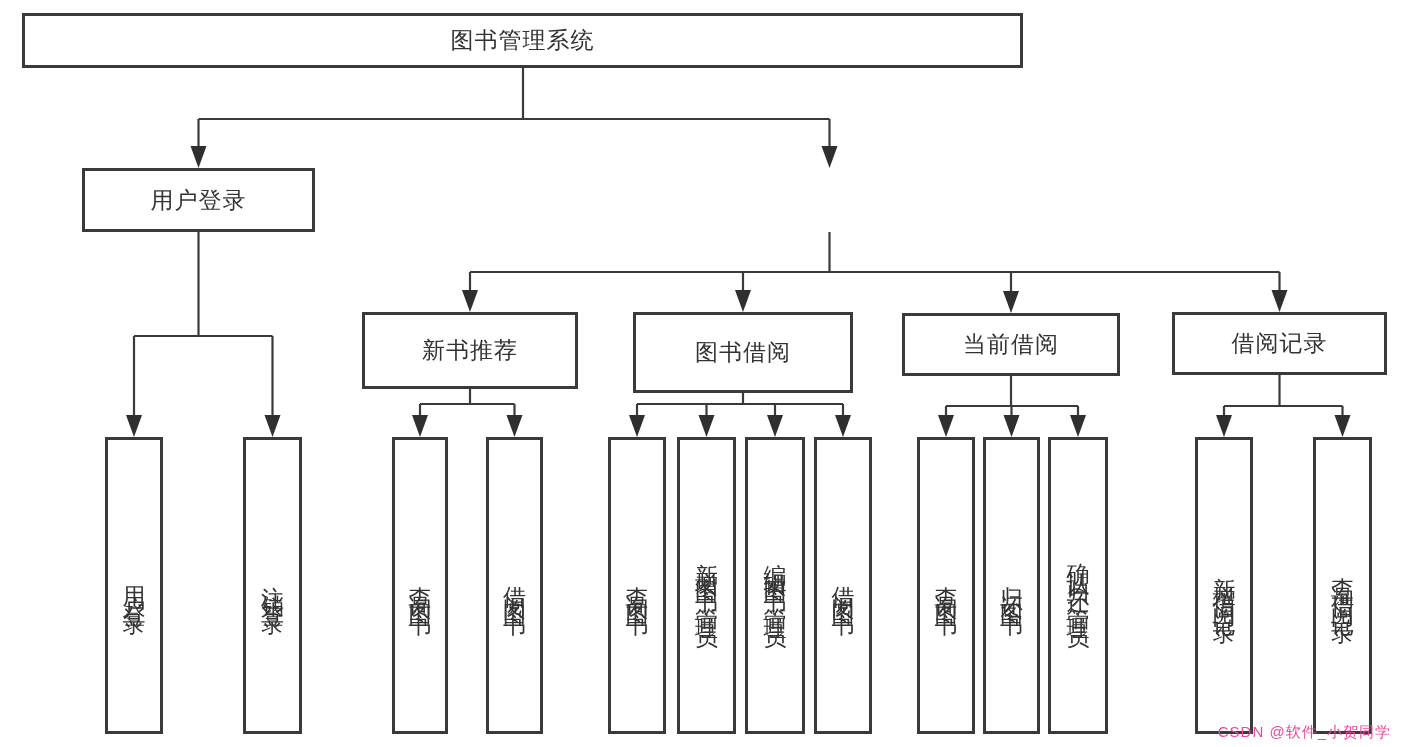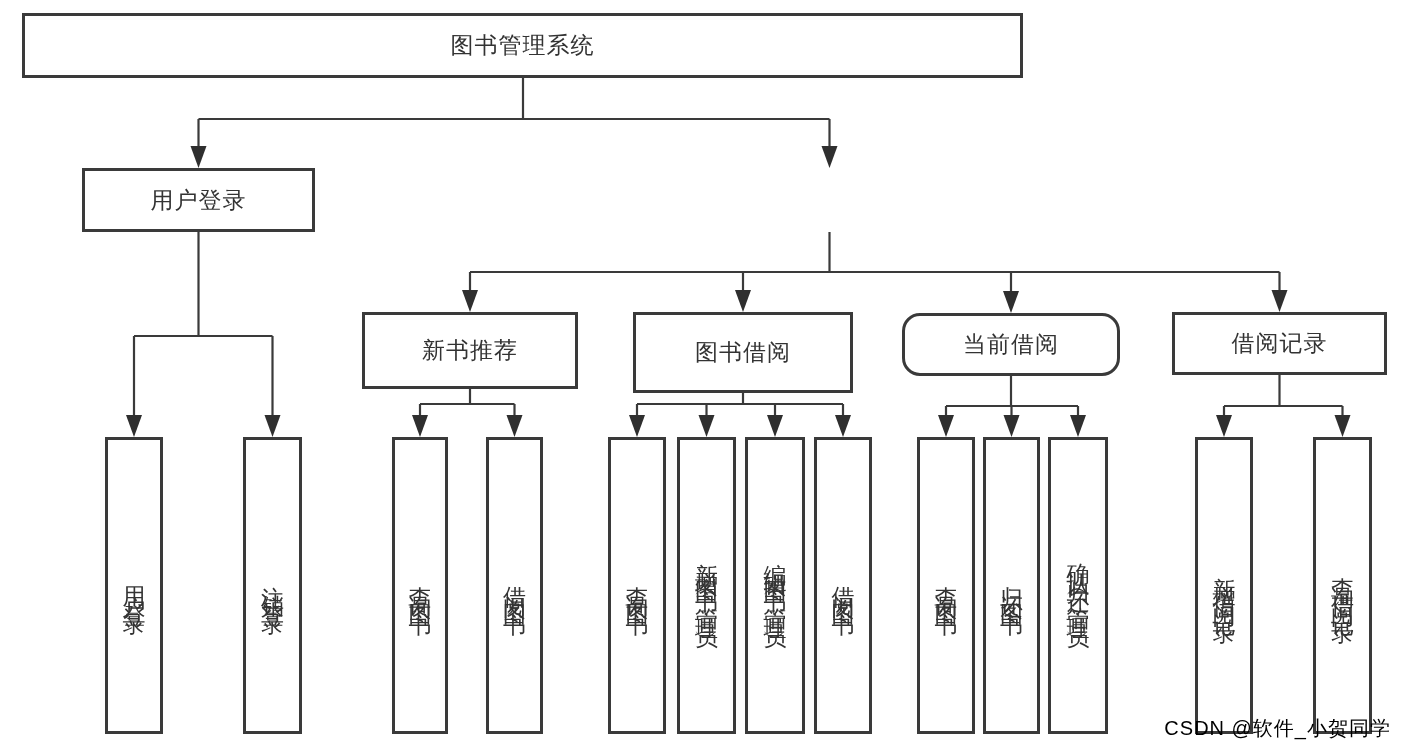--- a/index.html
+++ b/index.html
@@ -43,23 +43,23 @@
     text-orientation: mixed;
     font-size: 23px;
     letter-spacing: 9px;
     line-height: 1;
     white-space: nowrap;
   }
   .watermark {
     position: absolute;
     right: 14px;
     bottom: 5px;
-    font-size: 20px;
+    font-size: 15px;
     letter-spacing: 1px;
-    color: #000000;
+    color: #ec4899;
     white-space: nowrap;
   }
 </style>
 </head>
 <body>
 
 <div class="canvas">
 
   <svg class="connector-layer" width="1405" height="747" viewBox="0 0 1405 747" xmlns="http://www.w3.org/2000/svg">
 
@@ -102,35 +102,35 @@
 
       <polygon points="938,415 954,415 946,437"></polygon>
       <polygon points="1003.5,415 1019.5,415 1011.5,437"></polygon>
       <polygon points="1070,415 1086,415 1078,437"></polygon>
 
       <polygon points="1216,415 1232,415 1224,437"></polygon>
       <polygon points="1334.5,415 1350.5,415 1342.5,437"></polygon>
     </g>
   </svg>
 
-  <div class="node h-node" style="left:22px; top:13px; width:1001px; height:65px;">
+  <div class="node h-node" style="left:22px; top:13px; width:1001px; height:55px;">
     <span>图书管理系统</span>
   </div>
 
   <div class="node h-node" style="left:82px; top:168px; width:233px; height:64px;">
     <span>用户登录</span>
   </div>
 
   <div class="node h-node" style="left:362px; top:312px; width:216px; height:77px;">
     <span>新书推荐</span>
   </div>
   <div class="node h-node" style="left:633px; top:312px; width:220px; height:81px;">
     <span>图书借阅</span>
   </div>
-  <div class="node h-node" style="left:902px; top:313px; width:218px; height:63px;border-radius:18px;">
+  <div class="node h-node" style="left:902px; top:313px; width:218px; height:63px;">
     <span>当前借阅</span>
   </div>
   <div class="node h-node" style="left:1172px; top:312px; width:215px; height:63px;">
     <span>借阅记录</span>
   </div>
 
   <div class="node v-node" style="left:105px; top:437px; width:58px; height:297px;">
     <span class="vtext">用户登录</span>
   </div>
   <div class="node v-node" style="left:243px; top:437px; width:59px; height:297px;">

